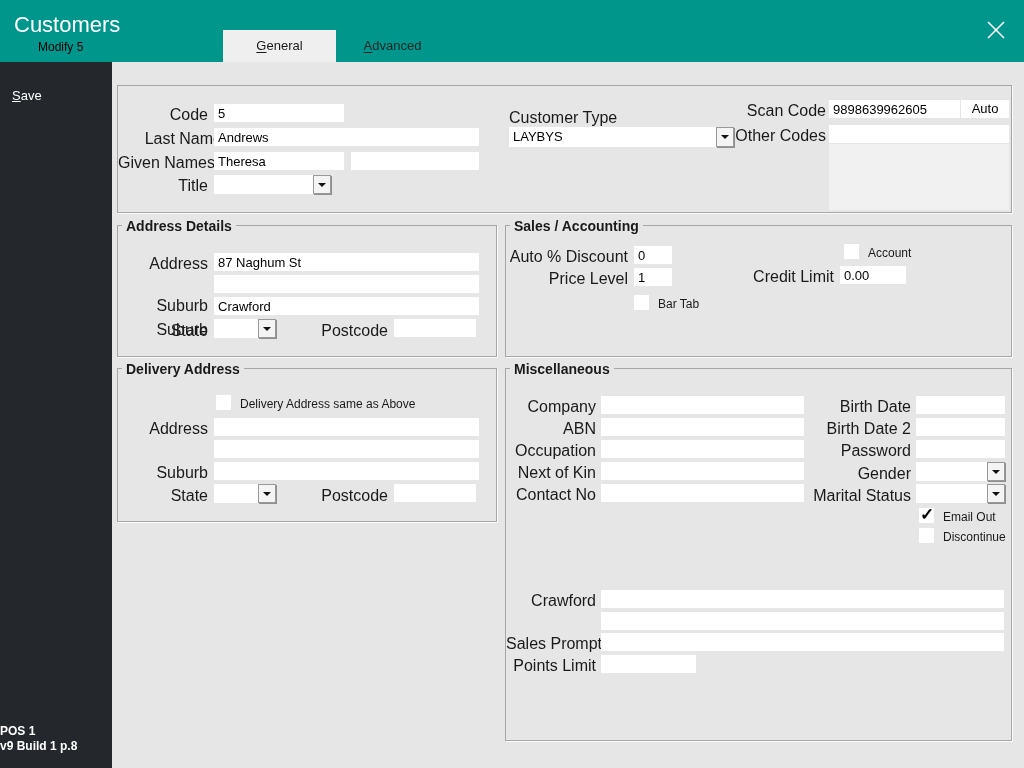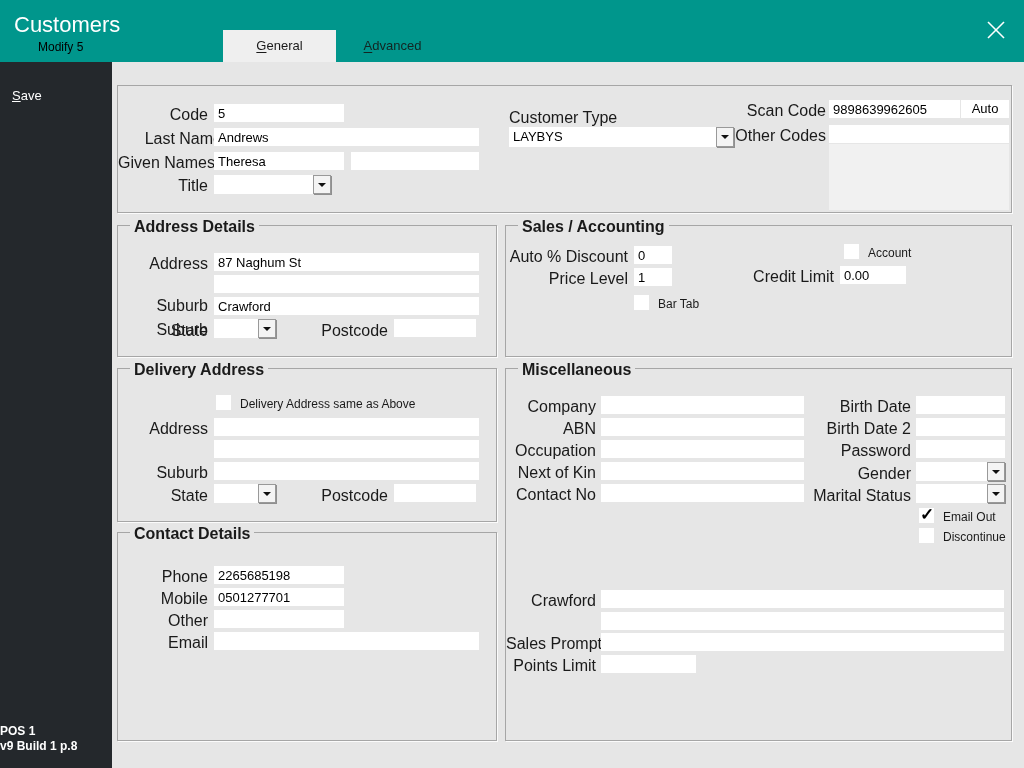--- a/index.html
+++ b/index.html
@@ -26,22 +26,22 @@
   
   .sidebar{position:absolute; left:0; top:62px; width:112px; height:706px; background:var(--sidebar);}
   .save{position:absolute; left:12px; top:26px; font-size:13px; color:#fff;}
   .side-footer{position:absolute; left:0; bottom:14px; width:112px; text-align:left;
                font-size:12px; font-weight:bold; color:#fff; line-height:15px;}
 
   
   .main{position:absolute; left:112px; top:62px; width:912px; height:706px; background:var(--bg);}
   .panel{position:absolute; border:1px solid var(--panelborder); box-shadow:1px 1px 0 #fbfbfb;}
   .group{position:absolute; border:1px solid var(--panelborder); box-shadow:1px 1px 0 #fbfbfb;}
-  .legend{position:absolute; top:-8px; left:12px; background:var(--bg); padding:0 4px;
-          font-size:16px; font-weight:bold; color:var(--text); white-space:nowrap;}
+  .legend{position:absolute; top:-8px; left:4px; background:var(--bg); padding:0 4px;
+          font-size:14px; font-weight:bold; color:var(--text); white-space:nowrap;}
 
   .lbl{position:absolute; font-size:16px; color:var(--text); height:16px; line-height:16px; white-space:nowrap;}
   .lbl.r{text-align:right;}
   .cblbl{position:absolute; font-size:12px; font-weight:normal; color:var(--text); height:16px; line-height:16px; white-space:nowrap;}
 
   .tb{position:absolute; height:18px; background:var(--inputbg); border:none; outline:none;
       font-family:"Liberation Sans", sans-serif; font-size:13px; color:#000; padding:1px 4px;}
   .listbox{position:absolute; background:#f1f1f1;}
 
   .combo{position:absolute; height:19px; background:var(--inputbg); display:flex;}
@@ -158,31 +158,20 @@
       <input class="tb" style="left: 96px; top: 93px; width: 265px;" value="">
       <div class="lbl r" style="left:0; top:119px; width:90px;">State</div>
       <div class="combo" style="left:96px; top:115px; width:62px;">
         <span class="combo-val"></span>
         <span class="combo-btn"></span>
       </div>
       <div class="lbl r" style="left:180px; top:119px; width:90px;">Postcode</div>
       <input class="tb" style="left: 276px; top: 115px; width: 82px;" value="">
     </div>
 
-    <div class="group" style="left:5px; top:470px; width:380px; height:209px;">
-      <div class="legend">Contact Details</div>
-      <div class="lbl r" style="left:0; top:36px; width:90px;">Phone</div>
-      <input class="tb" style="left: 96px; top: 33px; width: 130px;" value="2265685198">
-      <div class="lbl r" style="left:0; top:58px; width:90px;">Mobile</div>
-      <input class="tb" style="left: 96px; top: 55px; width: 130px;" value="0501277701">
-      <div class="lbl r" style="left:0; top:80px; width:90px;">Other</div>
-      <input class="tb" style="left: 96px; top: 77px; width: 130px;" value="">
-      <div class="lbl r" style="left:0; top:102px; width:90px;">Email</div>
-      <input class="tb" style="left: 96px; top: 99px; width: 265px;" value="">
-    </div>
 
     <div class="group" style="left:393px; top:306px; width:507px; height:373px;">
       <div class="legend">Miscellaneous</div>
 
       <div class="lbl r" style="left:0; top:30px; width:90px;">Company</div>
       <input class="tb" style="left: 95px; top: 27px; width: 203px;" value="">
       <div class="lbl r" style="left:0; top:52px; width:90px;">ABN</div>
       <input class="tb" style="left: 95px; top: 49px; width: 203px;" value="">
       <div class="lbl r" style="left:0; top:74px; width:90px;">Occupation</div>
       <input class="tb" style="left: 95px; top: 71px; width: 203px;" value="">

